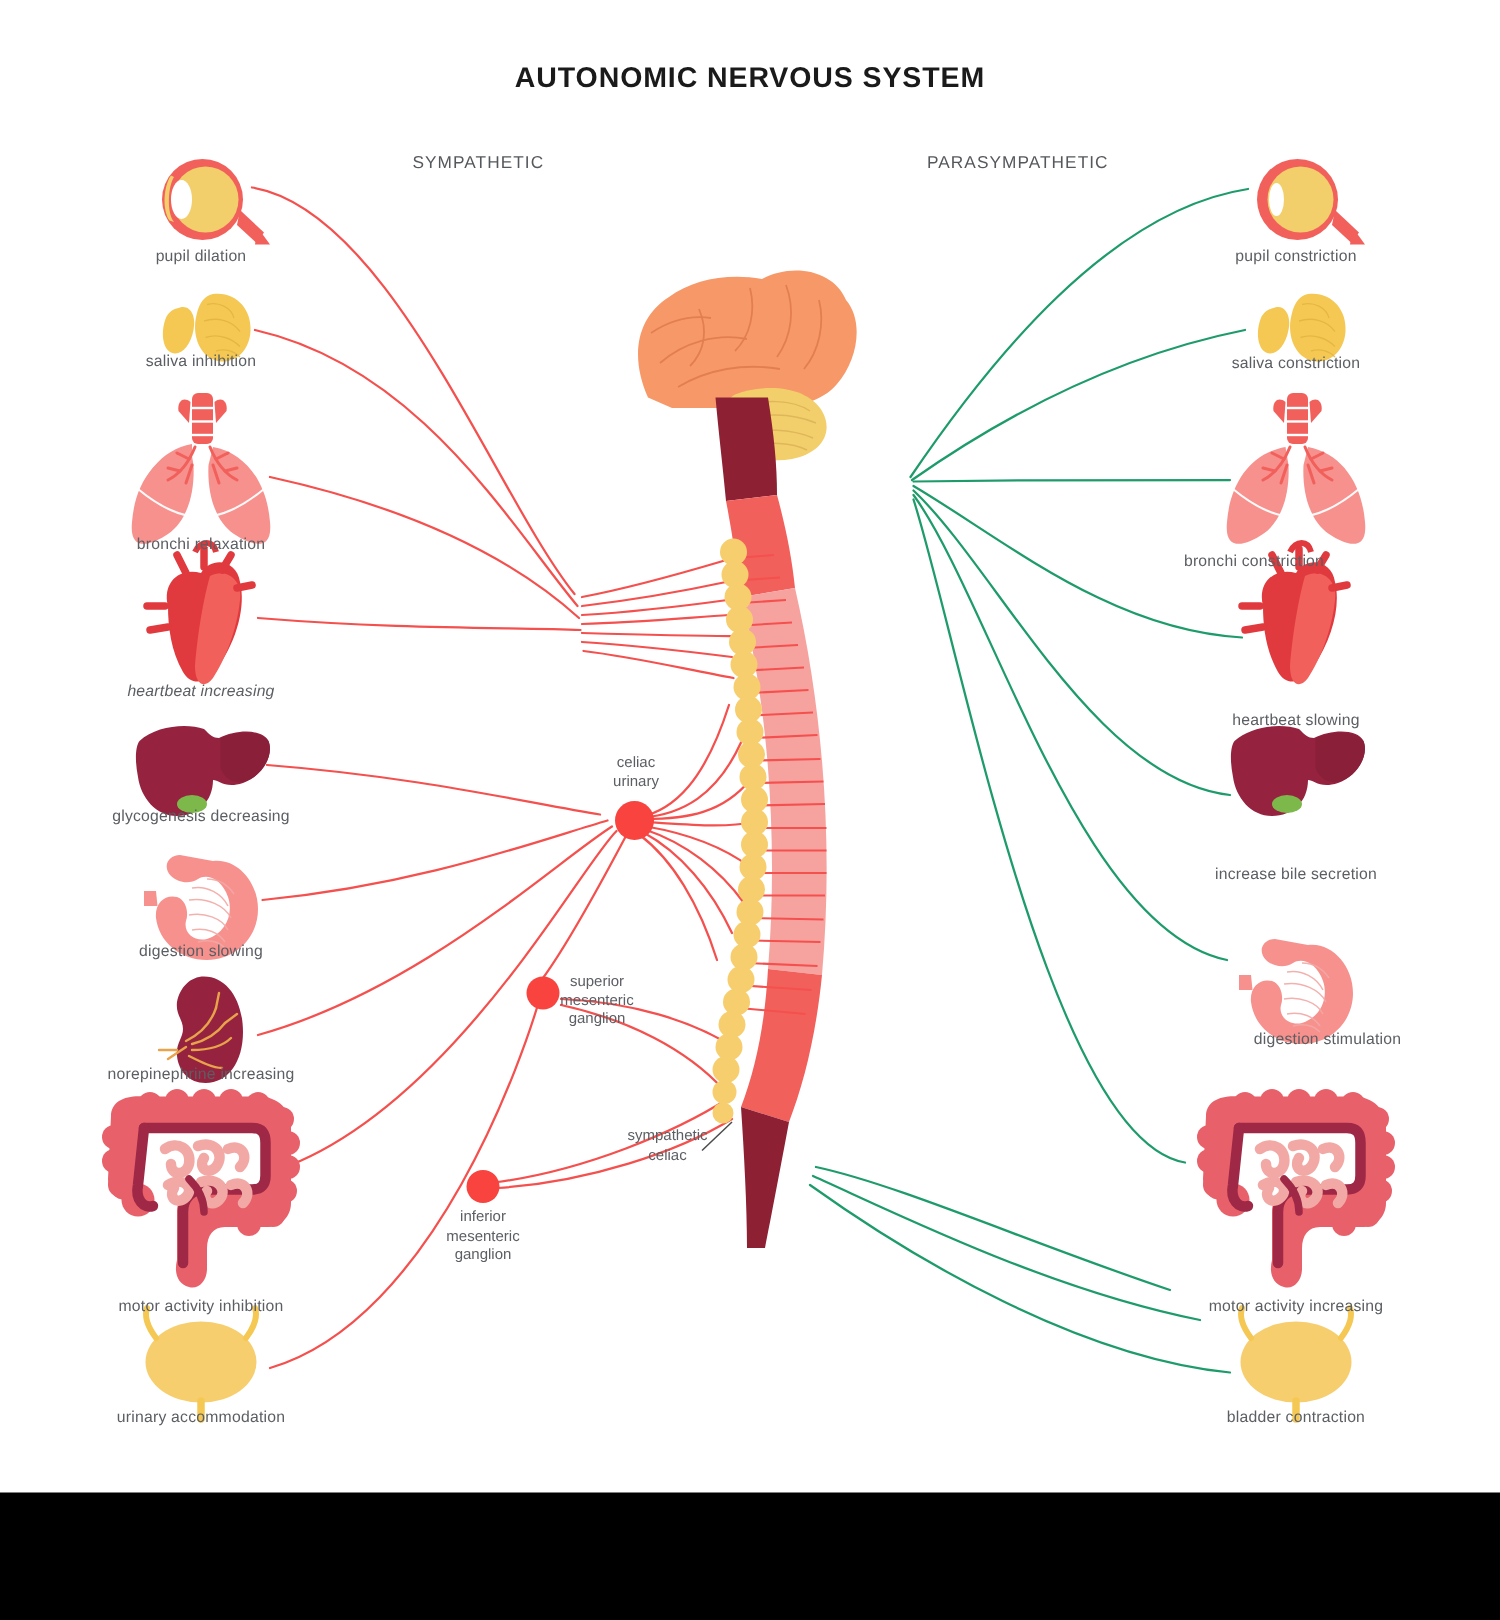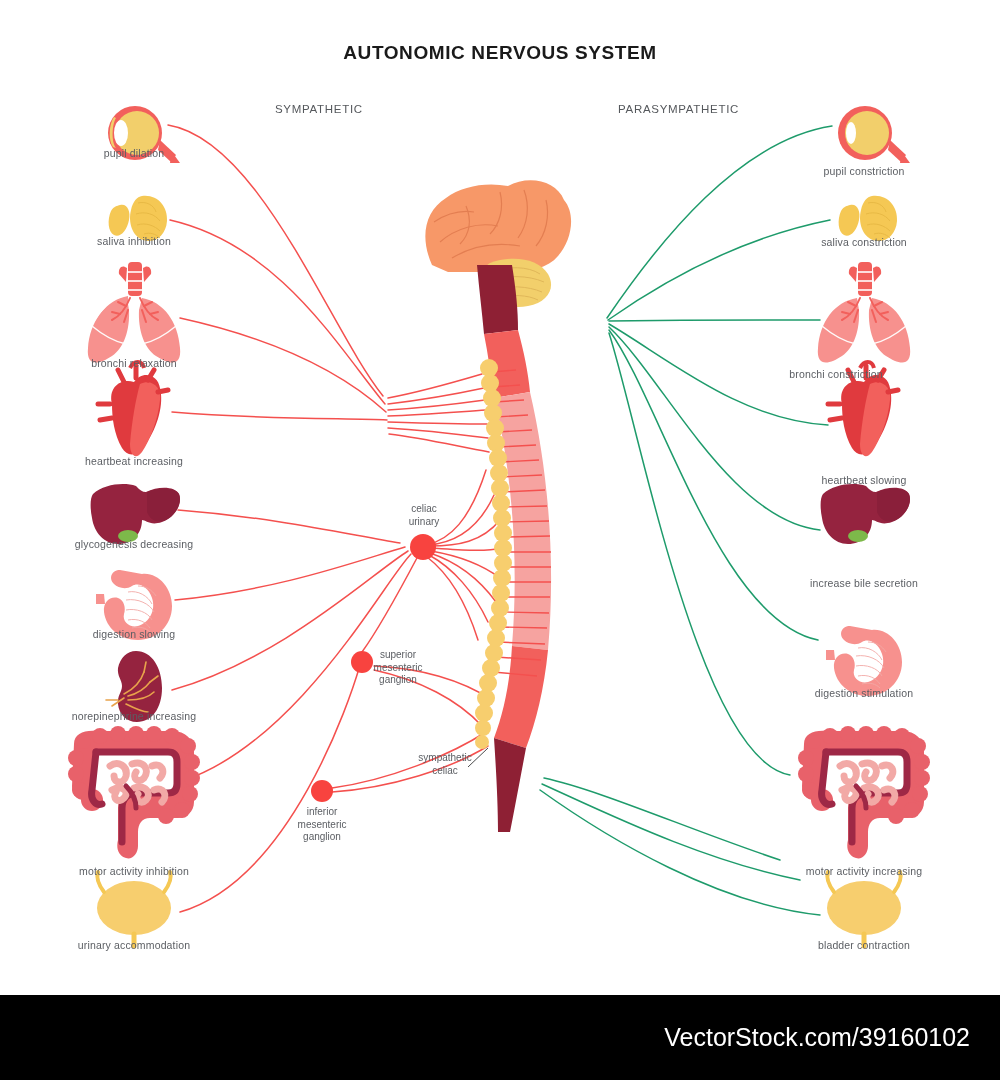--- a/index.html
+++ b/index.html
@@ -566,36 +566,36 @@
       <path d="M864,934 L864,946" stroke="#F5C854" stroke-width="5" stroke-linecap="round"></path>
     </g>
 
   </svg>
 
   <div class="title">AUTONOMIC NERVOUS SYSTEM</div>
 
   <div class="col-head left">SYMPATHETIC</div>
   <div class="col-head right">PARASYMPATHETIC</div>
 
-  <div class="organ-label" style="left:134px; top:147px;">pupil dilation</div>
+  <div class="organ-label" style="left:134px; top:165px;">pupil dilation</div>
   <div class="organ-label" style="left:134px; top:235px;">saliva inhibition</div>
   <div class="organ-label" style="left:134px; top:357px;">bronchi relaxation</div>
-  <div class="organ-label" style="left:134px; top:455px;">heartbeat increasing</div>
+  <div class="organ-label" style="left:134px; top:455px;font-style:italic;">heartbeat increasing</div>
   <div class="organ-label" style="left:134px; top:538px;">glycogenesis decreasing</div>
   <div class="organ-label" style="left:134px; top:628px;">digestion slowing</div>
   <div class="organ-label" style="left:134px; top:710px;">norepinephrine increasing</div>
   <div class="organ-label" style="left:134px; top:865px;">motor activity inhibition</div>
   <div class="organ-label" style="left:134px; top:939px;">urinary accommodation</div>
 
   <div class="organ-label" style="left:864px; top:165px;">pupil constriction</div>
   <div class="organ-label" style="left:864px; top:236px;">saliva constriction</div>
   <div class="organ-label" style="left:836px; top:368px;">bronchi constriction</div>
   <div class="organ-label" style="left:864px; top:474px;">heartbeat slowing</div>
   <div class="organ-label" style="left:864px; top:577px;">increase bile secretion</div>
-  <div class="organ-label" style="left:864px; top:687px;text-align:center;">digestion stimulation</div>
+  <div class="organ-label" style="left:885px; top:687px;text-align:center;">digestion stimulation</div>
   <div class="organ-label" style="left:864px; top:865px;">motor activity increasing</div>
   <div class="organ-label" style="left:864px; top:939px;">bladder contraction</div>
 
   <div class="node-label" style="left:424px; top:503px;">
     <div>celiac</div>
     <div>urinary</div>
   </div>
   <div class="node-label" style="left:398px; top:649px;">
     <div>superior</div>
     <div>mesenteric</div>
@@ -605,16 +605,15 @@
     <div>inferior</div>
     <div>mesenteric</div>
     <div>ganglion</div>
   </div>
   <div class="node-label" style="left:445px; top:752px;">
     <div>sympathetic</div>
     <div>celiac</div>
   </div>
 
   <div class="footer">
-    <div class="footer-url">VectorStock.com/39160102</div>
   </div>
 
 </div>
 
 </body></html>

